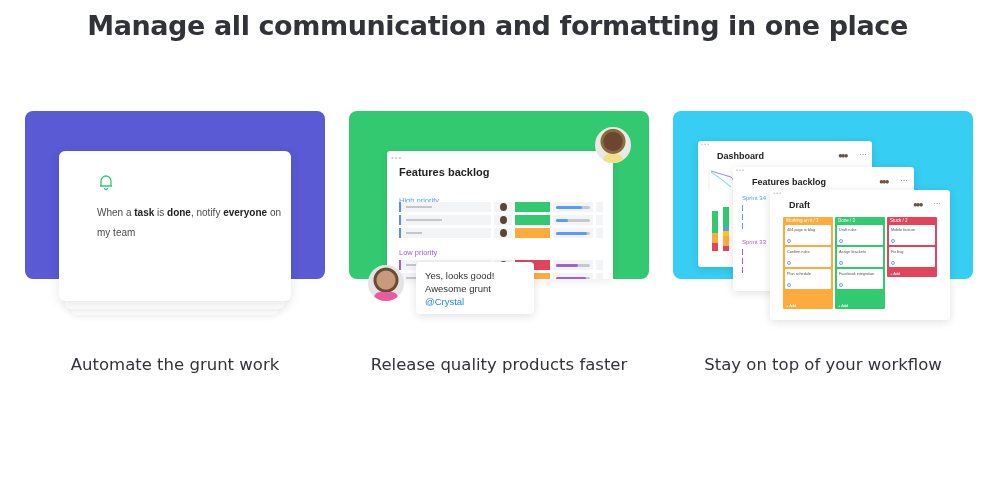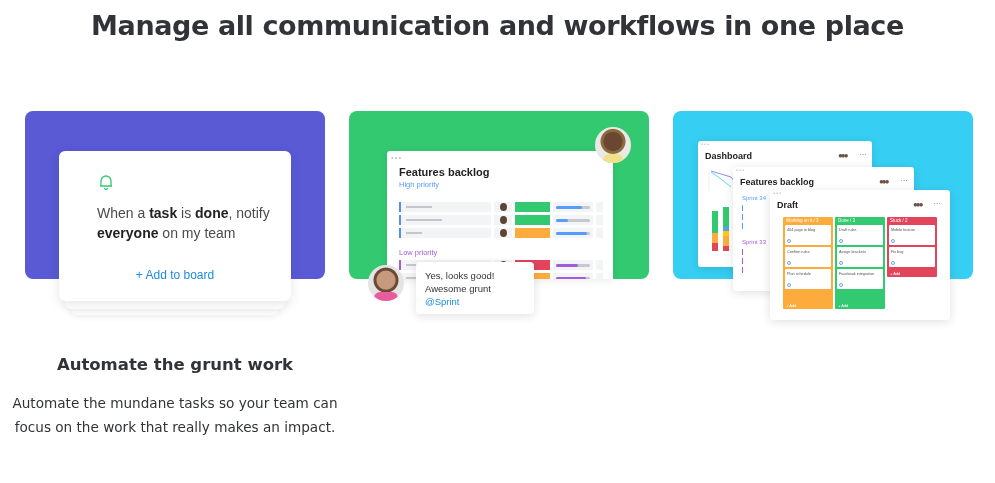--- a/index.html
+++ b/index.html
@@ -15,36 +15,36 @@
   .feature { position: absolute; top: 111px; width: 300px; }
   .feature.f1 { left: 25px; }
   .feature.f2 { left: 349px; }
   .feature.f3 { left: 673px; }
 
   .illus { position: relative; width: 300px; height: 215px; }
   .bg-panel { position: absolute; left: 0; top: 0; width: 300px; height: 168px; border-radius: 8px; }
 
   .feat-title {
     position: absolute; top: 244px; left: -20px; width: 340px; text-align: center;
-    font-family: "DejaVu Sans", sans-serif; font-weight: bold; font-size: 16.5px; color: #323338;
+    font-family: "DejaVu Sans", sans-serif; font-weight: normal; font-size: 16.5px; color: #323338;
   }
   .feat-desc {
     position: absolute; top: 280px; left: -22px; width: 344px; text-align: center;
     font-family: "DejaVu Sans", sans-serif; font-size: 13.6px; line-height: 24px; color: #323338;
   }
 
   
   .auto-card-shadow2 { position: absolute; left: 46px; top: 56px; width: 208px; height: 148px; background: #fff; border-radius: 6px; box-shadow: 0 2px 6px rgba(0,0,0,0.06); }
   .auto-card-shadow1 { position: absolute; left: 40px; top: 48px; width: 220px; height: 150px; background: #fff; border-radius: 6px; box-shadow: 0 2px 8px rgba(0,0,0,0.08); }
   .auto-card {
     position: absolute; left: 34px; top: 40px; width: 232px; height: 150px;
     background: #ffffff; border-radius: 6px; box-shadow: 0 3px 12px rgba(0,0,0,0.10);
   }
   .bell { position: absolute; left: 38px; top: 22px; width: 18px; height: 18px; }
-  .rule-text { position: absolute; left: 38px; top: 52px; width: 190px; font-size: 14px; line-height: 20px; color: #4b4b4b; }
+  .rule-text { position: absolute; left: 38px; top: 52px; width: 190px; font-size: 10px; line-height: 20px; color: #4b4b4b; }
   .rule-text b { color: #222; }
   .add-board { position: absolute; left: 0; top: 117px; width: 232px; text-align: center; font-size: 12px; color: #1c8be0; cursor: pointer; }
 
   
   .board-win {
     position: absolute; left: 38px; top: 40px; width: 226px; height: 128px;
     background: #fff; border-radius: 3px 3px 0 0; box-shadow: 0 2px 8px rgba(0,0,0,0.08); overflow: hidden;
   }
   .win-dots { position: absolute; left: 4px; top: 2px; font-size: 8px; color: #c9c9c9; letter-spacing: 1px; }
   .board-title { position: absolute; left: 12px; top: 15px; font-size: 11px; font-weight: bold; color: #222; }
@@ -67,64 +67,62 @@
   .bubble-bottom { left: 67px; top: 151px; width: 118px; height: 52px; padding: 7px 9px; }
   .avatar { position: absolute; border-radius: 50%; overflow: hidden; }
   .avatar-crystal { left: 246px; top: 16px; width: 36px; height: 36px; background: radial-gradient(circle at 50% 40%, #6b4630 0 9px, #8b6a3e 10px 12px, #e9e9e6 13px); }
   .avatar-crystal::after { content: ""; position: absolute; left: 8px; top: 27px; width: 20px; height: 10px; background: #f1e08b; border-radius: 6px 6px 0 0; }
   .avatar-omri { left: 19px; top: 154px; width: 36px; height: 36px; background: radial-gradient(circle at 50% 42%, #c79a7d 0 9px, #6a4a34 10px 12px, #e4e4e4 13px); }
   .avatar-omri::after { content: ""; position: absolute; left: 6px; top: 27px; width: 24px; height: 10px; background: #e85c9e; border-radius: 6px 6px 0 0; }
 
   
   .mini-win { position: absolute; background: #fff; border-radius: 3px; box-shadow: 0 2px 10px rgba(0,0,0,0.12); overflow: hidden; }
   .mini-win .win-dots { font-size: 6px; left: 3px; top: 0; }
-  .mini-win .mt { position: absolute; left: 7px; font-size: 9px; font-weight: bold; color: #222; }
+  .mini-win .mt { position: absolute; left: 19px; font-size: 9px; font-weight: bold; color: #222; }
   .mini-win .avs { position: absolute; font-size: 8px; letter-spacing: -2px; color: #6b5244; }
   .mini-win .more { position: absolute; font-size: 8px; color: #888; }
   .dash { left: 25px; top: 30px; width: 174px; height: 126px; }
   .backlog { left: 60px; top: 56px; width: 181px; height: 124px; }
   .kanban { left: 97px; top: 79px; width: 180px; height: 130px; }
   .bar-col { position: absolute; width: 6px; }
   .kcol { position: absolute; top: 27px; width: 50px; height: 92px; border-radius: 1px; }
   .kcol .khead { position: absolute; left: 3px; top: 1px; font-size: 4.5px; color: #fff; }
   .kcard { position: absolute; left: 2px; width: 46px; height: 20px; background: #fff; border-radius: 1px; }
   .kcard .kt { position: absolute; left: 2px; top: 3px; font-size: 3.8px; color: #555; }
   .kcard .kico { position: absolute; left: 2px; bottom: 2px; width: 4px; height: 4px; border: 0.7px solid #6aa8e8; border-radius: 50%; }
   .kcol .kadd { position: absolute; left: 3px; bottom: 1px; font-size: 4px; color: #fff; }
 </style>
 </head>
 <body>
 
-<h1 class="page-title">Manage all communication and workflows in one place</h1>
+<h1 class="page-title">Manage all communication and formatting in one place</h1>
 
 <section class="feature f1">
   <div class="illus">
     <div class="bg-panel" style="background:#595ad4;"></div>
     <div class="auto-card-shadow2"></div>
     <div class="auto-card-shadow1"></div>
     <div class="auto-card">
       <svg class="bell" viewBox="0 0 18 18">
         <path d="M4 13 V8 a5 5 0 0 1 10 0 V13 Z M3 13 H15" fill="none" stroke="#33c970" stroke-width="1.3" stroke-linejoin="round"></path>
         <path d="M7.5 15 a1.5 1.5 0 0 0 3 0" fill="none" stroke="#33c970" stroke-width="1.3"></path>
       </svg>
       <div class="rule-text"><span>When a </span><b>task</b><span> is </span><b>done</b><span>, notify </span><b>everyone</b><span> on my team</span></div>
-      <div class="add-board">+ Add to board</div>
     </div>
   </div>
   <h3 class="feat-title">Automate the grunt work</h3>
-  <p class="feat-desc">Automate the mundane tasks so your team can focus on the work that really makes an impact.</p>
 </section>
 
 <section class="feature f2">
   <div class="illus">
     <div class="bg-panel" style="background:#33c970;"></div>
     <div class="board-win">
       <div class="win-dots">•••</div>
       <div class="board-title">Features backlog</div>
-      <div class="grp-label" style="top:29px;color:#579bfc;">High priority</div>
+      <div class="grp-label" style="top:45px;color:#579bfc;">High priority</div>
       <div class="row" style="top:51px;">
         <div class="name" style="--w:26px;"></div>
           <div class="av"></div>
         <div class="status" style="background:#33c970;"></div>
         <div class="prog">
             <div class="track">
               <div class="fill" style="width:26px;background:#579bfc;"></div>
             </div>
           </div>
           <div class="end"></div>
@@ -169,23 +167,24 @@
         <div class="status" style="background:#fdab3d;"></div>
         <div class="prog">
             <div class="track">
               <div class="fill" style="width:30px;background:#a25ddc;"></div>
             </div>
           </div>
           <div class="end"></div>
       </div>
     </div>
     <div class="avatar avatar-crystal"></div>
-    <div class="bubble bubble-bottom"><div>Yes, looks good!</div><span>Awesome grunt </span><span class="mention">@Sprint</span></div>
+    <div class="bubble bubble-bottom"><div>Yes, looks good!</div><span>Awesome grunt </span><span class="mention">@Crystal</span></div>
     <div class="avatar avatar-omri"></div>
   </div>
+  <h3 class="feat-title">Release quality products faster</h3>
 </section>
 
 <section class="feature f3">
   <div class="illus">
     <div class="bg-panel" style="background:#36cff3;"></div>
 
     <div class="mini-win dash">
       <div class="win-dots">•••</div>
       <div class="mt" style="top:10px;">Dashboard</div>
       <div class="avs" style="left:140px;top:10px;">●●●</div>
@@ -259,13 +258,14 @@
             <span class="kico"></span>
           </div>
         <div class="kcard" style="top:30px;">
             <span class="kt">Fix bug</span>
             <span class="kico"></span>
           </div>
         <div class="kadd">+ Add</div>
       </div>
     </div>
   </div>
+  <h3 class="feat-title">Stay on top of your workflow</h3>
 </section>
 
 </body></html>

